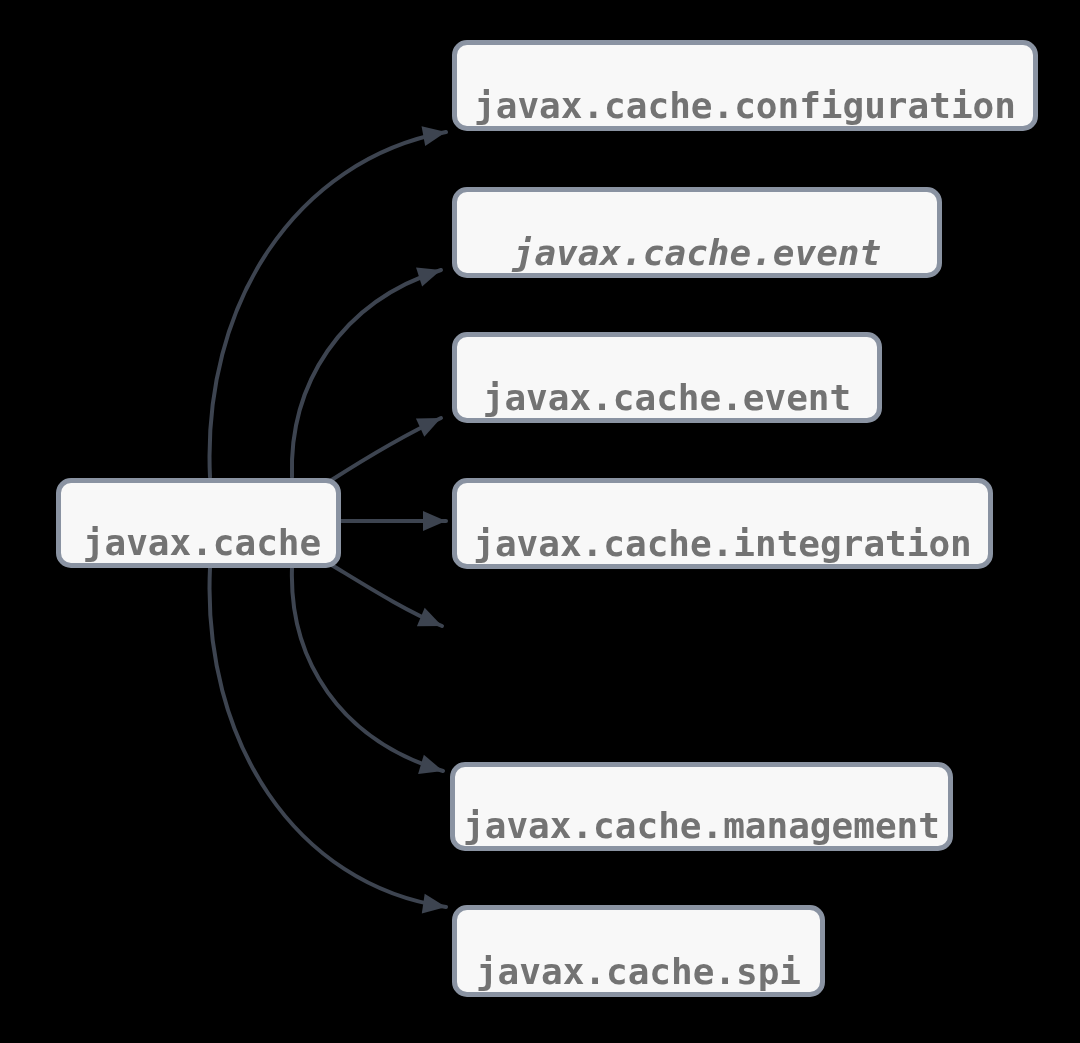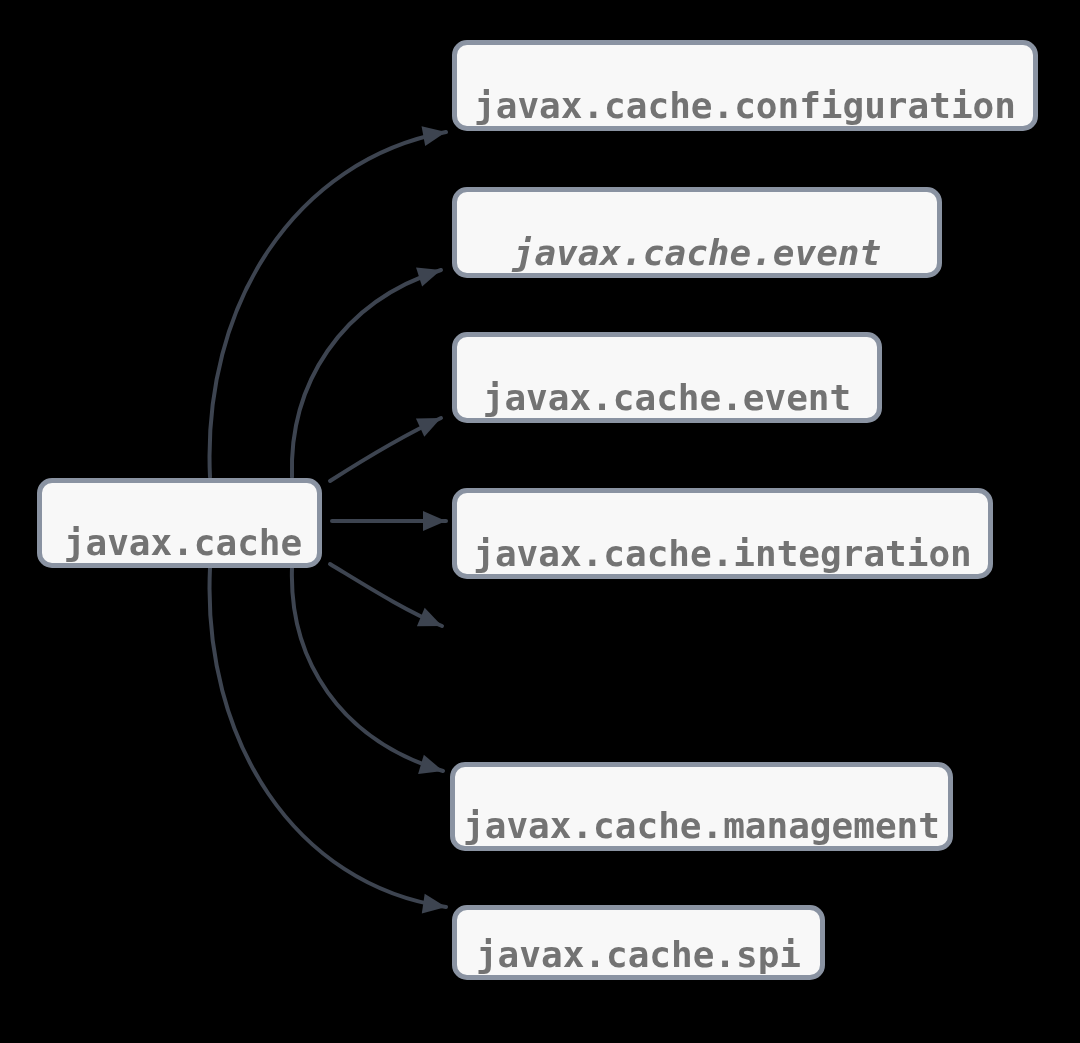--- a/index.html
+++ b/index.html
@@ -50,42 +50,42 @@
       <path d="M 210 477 C 202 305, 295 160, 446 132" marker-end="url(#ah)"></path>
       <path d="M 292 477 C 289 385, 340 302, 441 270" marker-end="url(#ah)"></path>
       <path d="M 330 481 C 366 458, 402 436, 441 418" marker-end="url(#ah)"></path>
       <path d="M 332 521 L 446 521" marker-end="url(#ah)"></path>
       <path d="M 330 564 C 368 587, 404 610, 442 626" marker-end="url(#ah)"></path>
       <path d="M 292 568 C 289 660, 340 740, 443 771" marker-end="url(#ah)"></path>
       <path d="M 210 568 C 202 740, 295 885, 446 907" marker-end="url(#ah)"></path>
     </g>
   </svg>
 
-  <div class="node" style="left:37px; top:478px; width:285px; height:90px;padding-left:7px;">
+  <div class="node" style="left:56px; top:478px; width:285px; height:90px;padding-left:7px;">
     <span>javax.cache</span>
   </div>
 
   <div class="node" style="left:452px; top:40px; width:586px; height:91px;">
     <span>javax.cache.configuration</span>
   </div>
 
   <div class="node" style="left:452px; top:187px; width:490px; height:91px;font-style:italic;">
     <span>javax.cache.event</span>
   </div>
 
   <div class="node" style="left:452px; top:332px; width:430px; height:91px;">
     <span>javax.cache.event</span>
   </div>
 
-  <div class="node" style="left:452px; top:488px; width:541px; height:91px;">
+  <div class="node" style="left:452px; top:478px; width:541px; height:91px;">
     <span>javax.cache.integration</span>
   </div>
 
 
   <div class="node" style="left:450px; top:762px; width:503px; height:89px;">
     <span>javax.cache.management</span>
   </div>
 
-  <div class="node" style="left:452px; top:905px; width:373px; height:75px;">
+  <div class="node" style="left:452px; top:905px; width:373px; height:92px;">
     <span>javax.cache.spi</span>
   </div>
 
 </div>
 
 </body></html>

